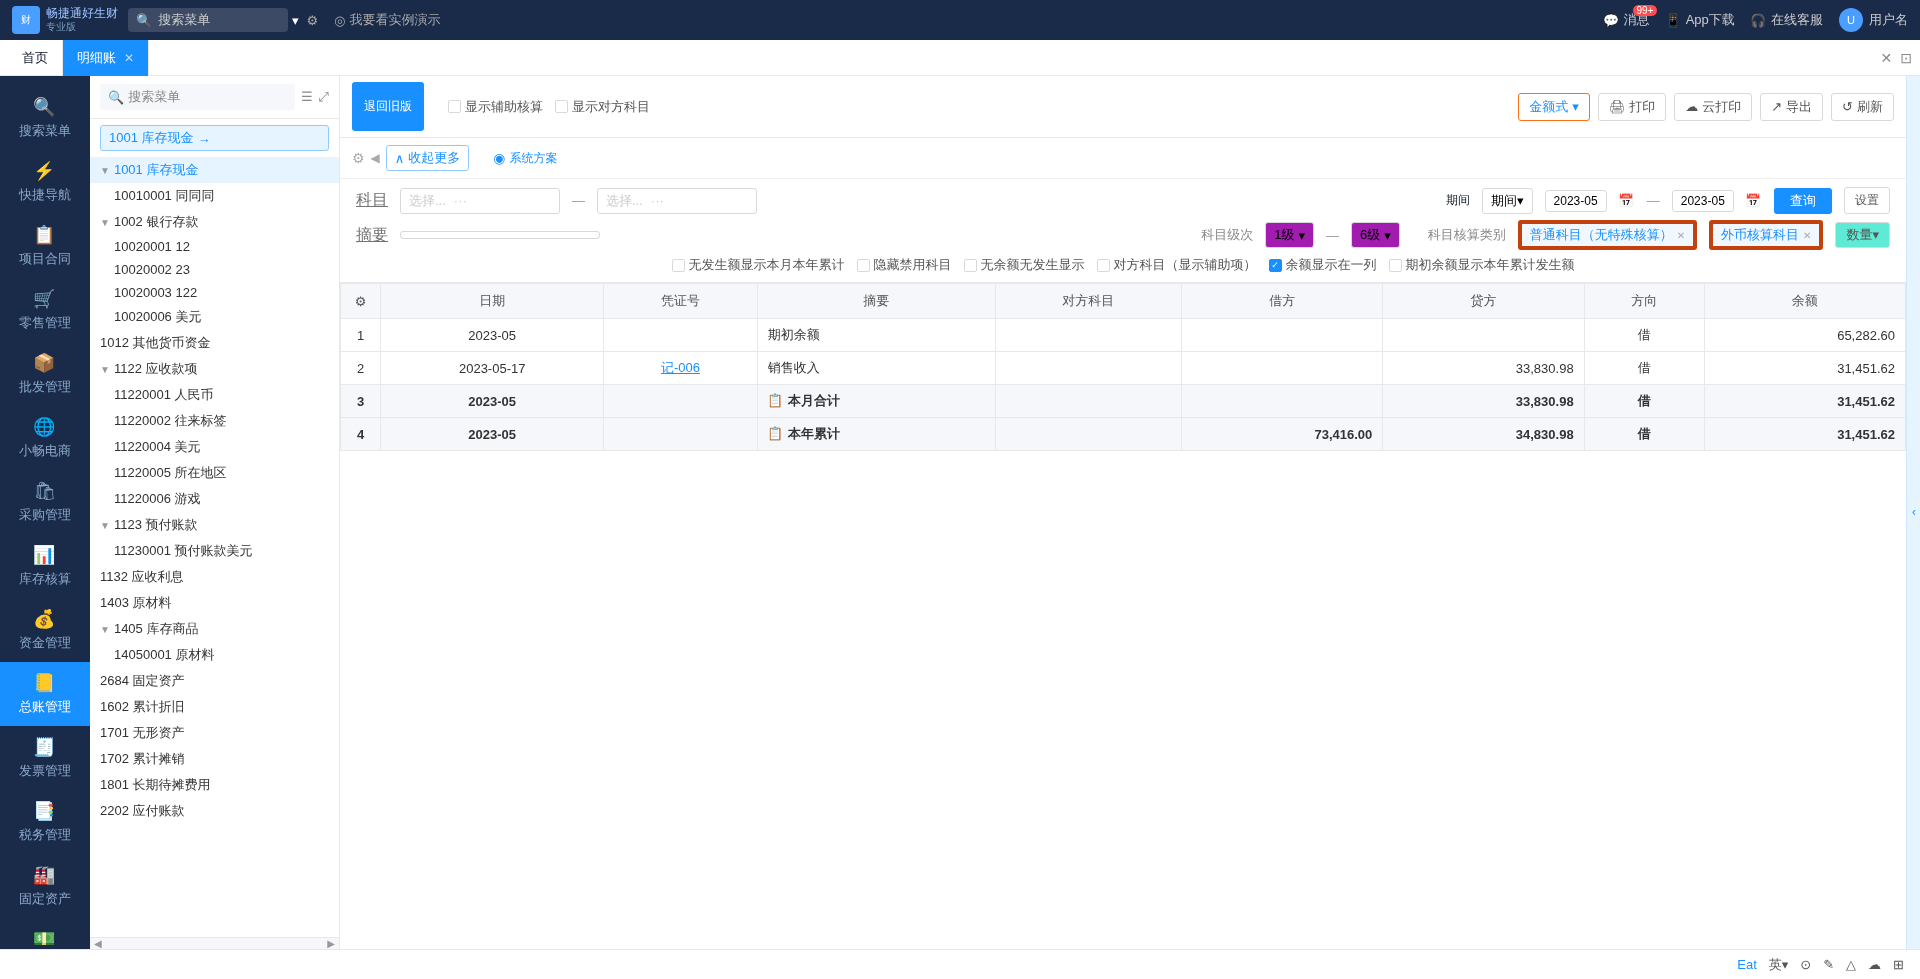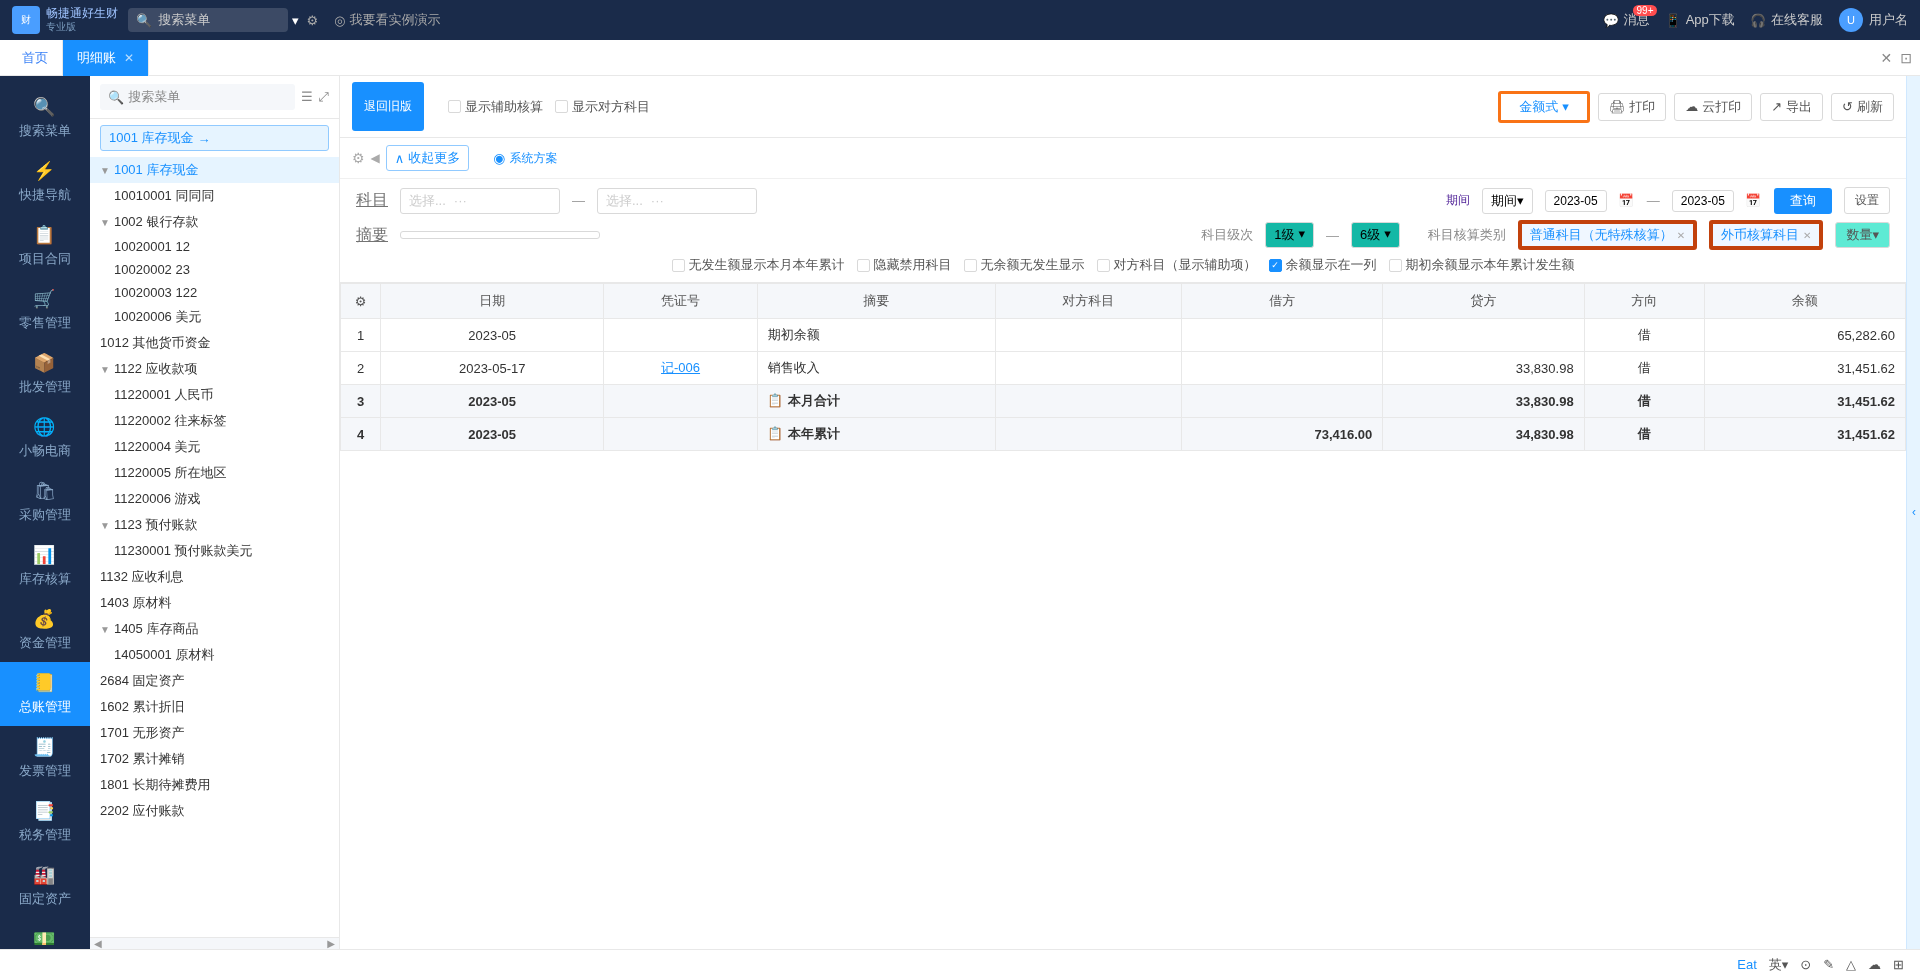--- a/index.html
+++ b/index.html
@@ -34,21 +34,21 @@
     
     .tab-bar {
       height: 36px;
       background: #fff;
       display: flex;
       align-items: center;
       padding: 0 0 0 8px;
       border-bottom: 1px solid #e8e8e8;
       flex-shrink: 0;
     }
-    .tab { display: flex; align-items: center; padding: 0 14px; height: 36px; cursor: pointer; color: #3b82f6; font-size: 13px; border-right: 1px solid #e8e8e8; }
+    .tab { display: flex; align-items: center; padding: 0 14px; height: 36px; cursor: pointer; color: #0f172a; font-size: 13px; border-right: 1px solid #e8e8e8; }
     .tab.active { background: #1890ff; color: #fff; }
     .tab-close { margin-left: 8px; color: rgba(255,255,255,0.7); font-size: 12px; cursor: pointer; }
     .tab-bar-right { margin-left: auto; display: flex; align-items: center; padding-right: 8px; gap: 8px; }
     .tab-bar-icon { color: #888; cursor: pointer; font-size: 14px; }
 
     
     .main-layout {
       display: flex;
       flex: 1;
       overflow: hidden;
@@ -156,28 +156,28 @@
       padding: 6px 12px;
       display: flex;
       align-items: center;
       gap: 8px;
       flex-shrink: 0;
       position: relative;
     }
     .btn-back { background: #1890ff; color: #fff; border: none; border-radius: 3px; padding: 16px 12px; font-size: 12px; cursor: pointer; }
     .toolbar-check-items { display: flex; align-items: center; gap: 12px; margin-left: 16px; }
     .toolbar-spacer { flex: 1; }
-    .btn-mode { border: 3px solid #f97316; border-radius: 3px; padding: 4px 18px; font-size: 12px; color: #1890ff; cursor: pointer; background: #fff; display: flex; align-items: center; gap: 4px; }
+    .btn-mode { border: 1px solid #f97316; border-radius: 3px; padding: 4px 10px; font-size: 12px; color: #1890ff; cursor: pointer; background: #fff; display: flex; align-items: center; gap: 4px; }
     .btn-print { border: 1px solid #d9d9d9; border-radius: 3px; padding: 4px 10px; font-size: 12px; color: #555; cursor: pointer; background: #fff; display: flex; align-items: center; gap: 4px; }
     .btn-export { border: 1px solid #d9d9d9; border-radius: 3px; padding: 4px 10px; font-size: 12px; color: #555; cursor: pointer; background: #fff; display: flex; align-items: center; gap: 4px; }
     .btn-refresh { border: 1px solid #d9d9d9; border-radius: 3px; padding: 4px 10px; font-size: 12px; color: #555; cursor: pointer; background: #fff; display: flex; align-items: center; gap: 4px; }
     .query-field { border: 1px solid #d9d9d9; border-radius: 3px; padding: 3px 8px; font-size: 12px; color: #aaa; background: #fff; min-width: 160px; display: flex; align-items: center; gap: 4px; cursor: pointer; }
     .query-period-val { border: 1px solid #d9d9d9; border-radius: 3px; padding: 3px 8px; background: #fff; cursor: pointer; font-size: 12px; }
-    .period-label { color: #4c1d95; font-size: 12px; font-family: Liberation Mono, monospace; }
-    .level-select { border: 1px solid #d9d9d9; border-radius: 3px; padding: 3px 8px; background: #14b8a6; cursor: pointer; font-size: 12px; display: flex; gap: 4px; }
+    .period-label { color: #0f172a; font-size: 12px; font-family: Liberation Mono, monospace; }
+    .level-select { border: 1px solid #d9d9d9; border-radius: 3px; padding: 3px 8px; background: #a21caf; cursor: pointer; font-size: 12px; display: flex; align-items: center; gap: 4px; }
     .subject-type-label { color: #888; }
     .stag { background: #f0f7ff; border: 4px solid #c2410c; border-radius: 3px; padding: 2px 8px; font-size: 12px; color: #1890ff; display: flex; align-items: center; gap: 4px; }
     .stag-close { color: #aaa; cursor: pointer; font-size: 10px; }
     .qty-btn { border: 1px solid #d9d9d9; border-radius: 3px; padding: 3px 10px; font-size: 12px; color: #555; cursor: pointer; background: #5eead4; display: flex; align-items: center; gap: 3px; }
 
     
     .data-table-wrap {
       flex: 1;
       overflow-y: auto;
       background: #fff;

